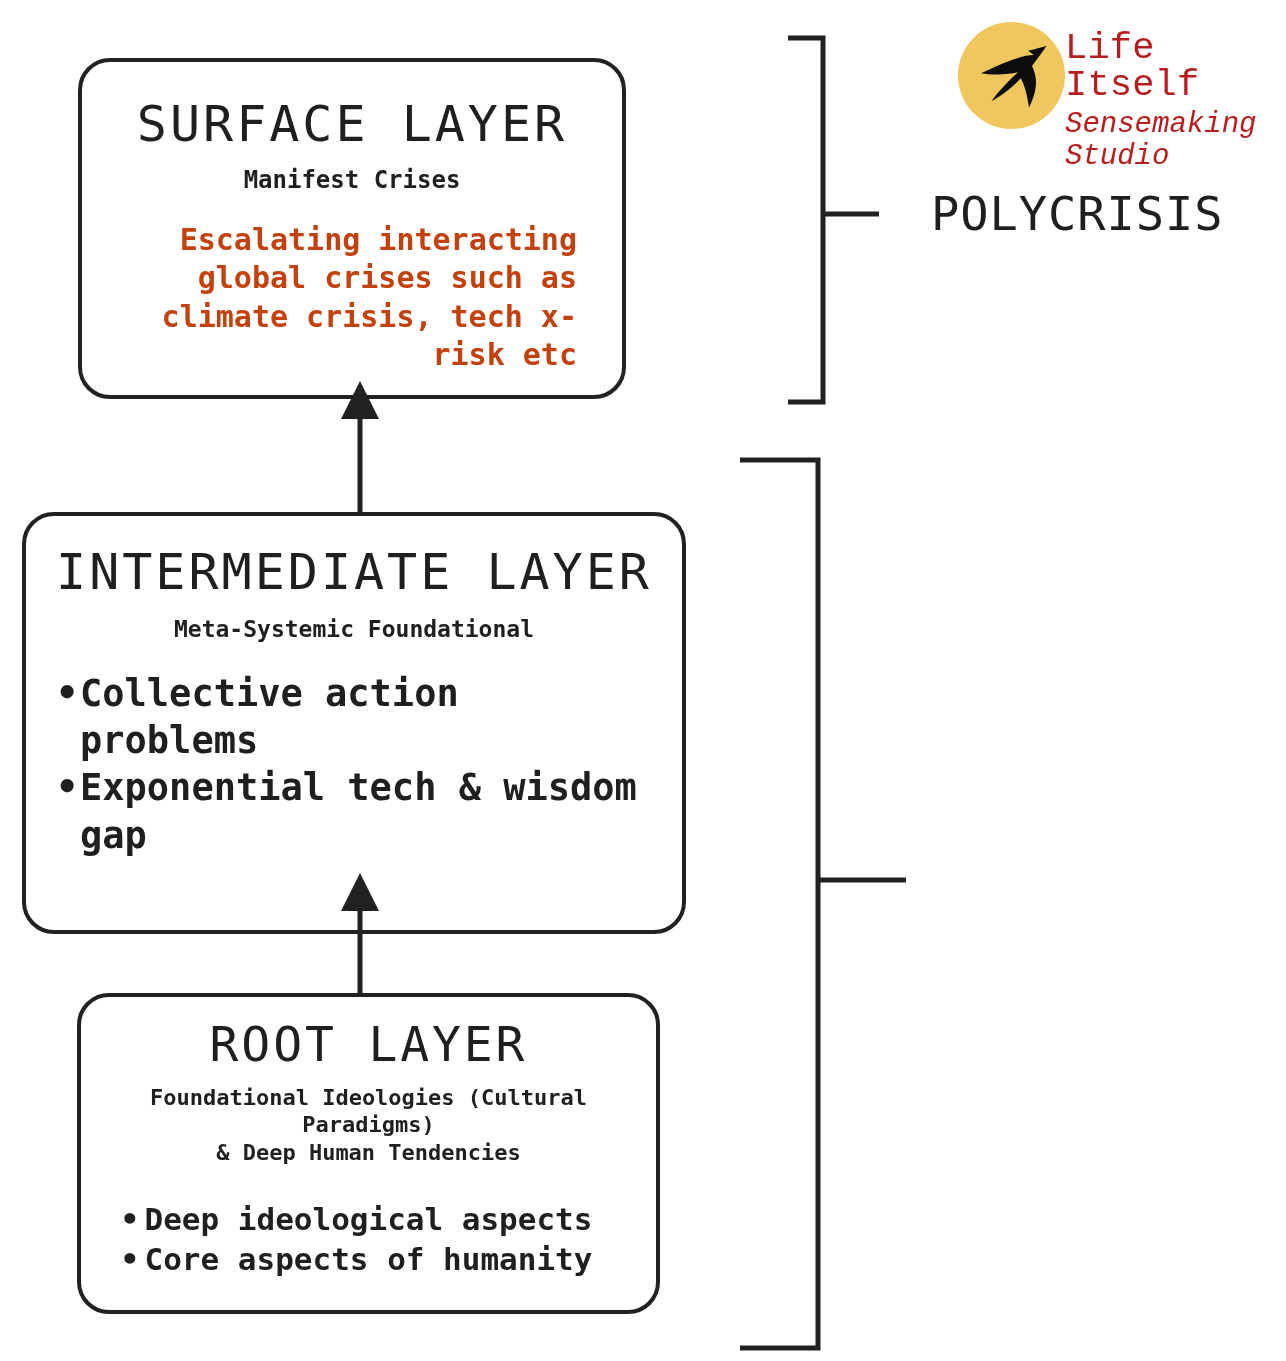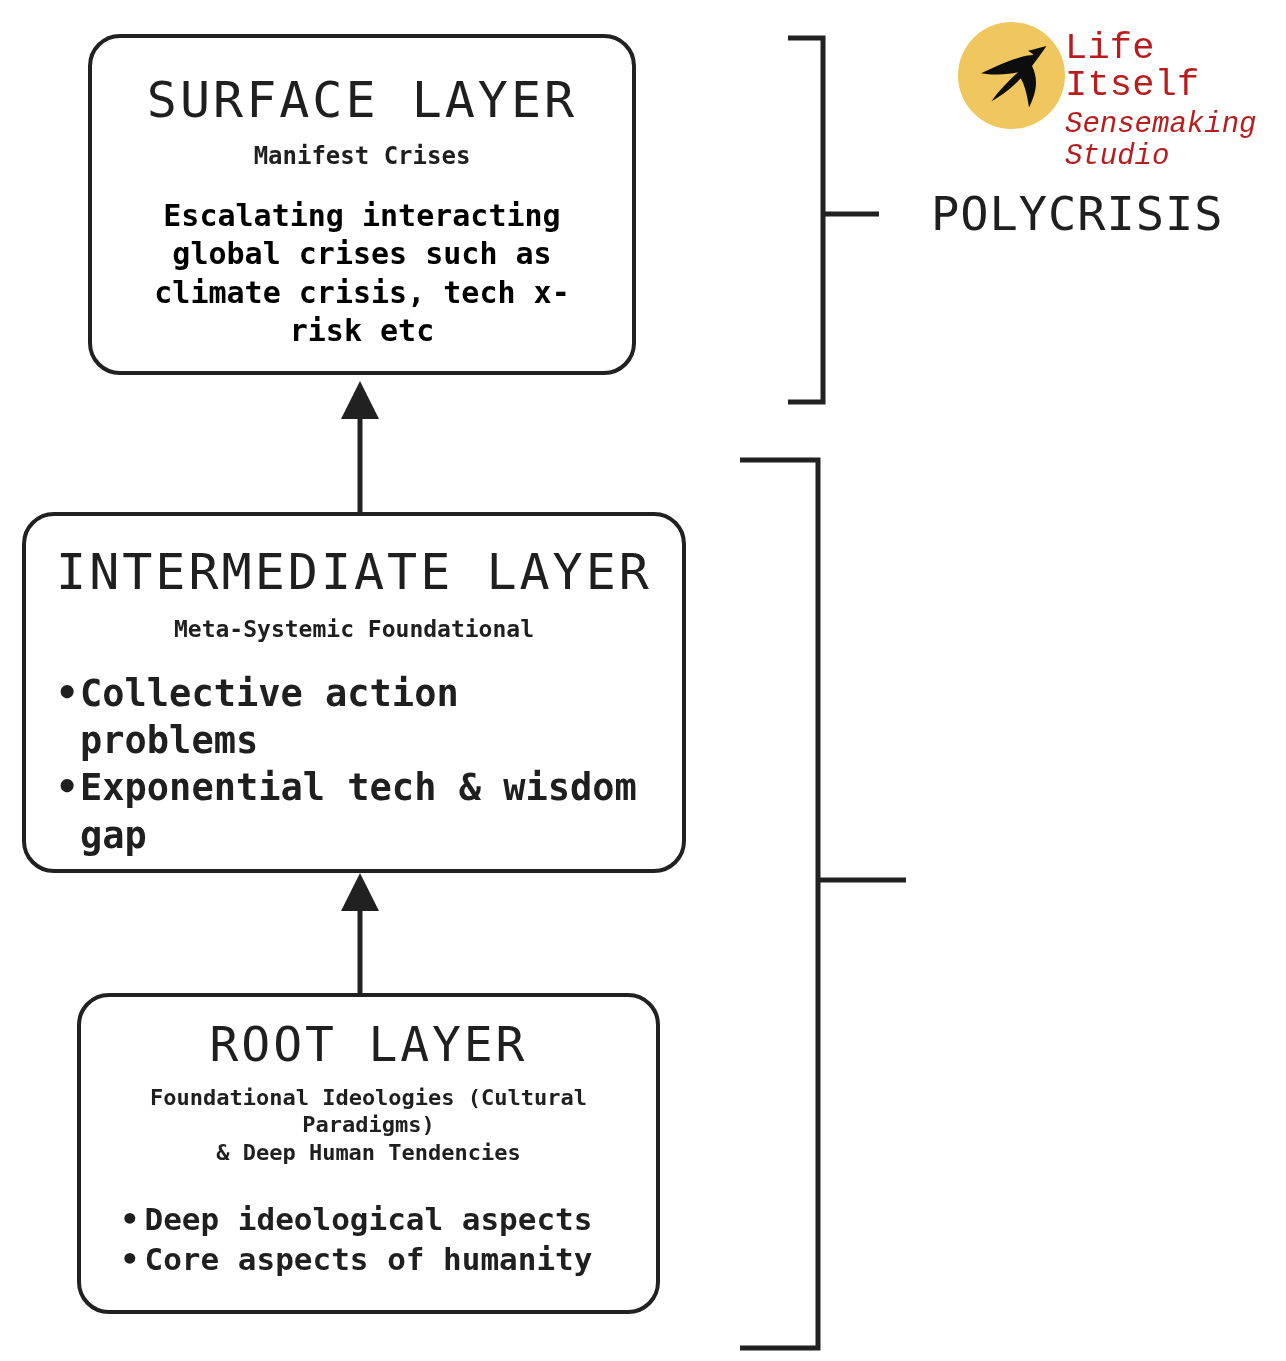--- a/index.html
+++ b/index.html
@@ -39,23 +39,24 @@
   .layer-subtitle {
     font-family: "DejaVu Sans Mono", "Liberation Mono", monospace;
     font-weight: 700;
     color: #1f1f1f;
     white-space: pre-line;
     line-height: 1.25;
   }
   .layer-body {
     font-family: "DejaVu Sans Mono", "Liberation Mono", monospace;
     font-weight: 700;
-    color: #000000;
+    color: #c2410c;
     line-height: 1.28;
     white-space: pre-line;
+    text-align: right;
   }
   .bullet-list {
     list-style: none;
     margin: 0;
     padding: 0;
     text-align: left;
     font-family: "DejaVu Sans Mono", "Liberation Mono", monospace;
     font-weight: 700;
     color: #1f1f1f;
   }
@@ -66,31 +67,30 @@
   }
   .bullet-list li::before {
     content: "\2022";
     position: absolute;
     left: 2px;
     top: 0;
   }
 
   
   #box-surface {
-    left: 78px;  top: 34px;  width: 548px;  height: 341px;
+    left: 78px;  top: 58px;  width: 548px;  height: 341px;
     padding-top: 36px;
-    margin-left: 10px;
   }
   #box-surface .layer-title   { font-size: 50px; line-height: 1.06; }
   #box-surface .layer-subtitle{ font-size: 24px; margin-top: 14px; }
   #box-surface .layer-body    { font-size: 30px; margin-top: 26px; width: 450px; }
 
   
   #box-intermediate {
-    left: 22px;  top: 512px;  width: 664px;  height: 361px;
+    left: 22px;  top: 512px;  width: 664px;  height: 422px;
     padding-top: 30px;
   }
   #box-intermediate .layer-title    { font-size: 50px; line-height: 1.06; }
   #box-intermediate .layer-subtitle { font-size: 23px; margin-top: 16px; }
   #box-intermediate .bullet-list    { font-size: 37px; margin-top: 26px; width: 600px; }
 
   
   #box-root {
     left: 77px;  top: 993px;  width: 583px;  height: 321px;
     padding-top: 22px;

